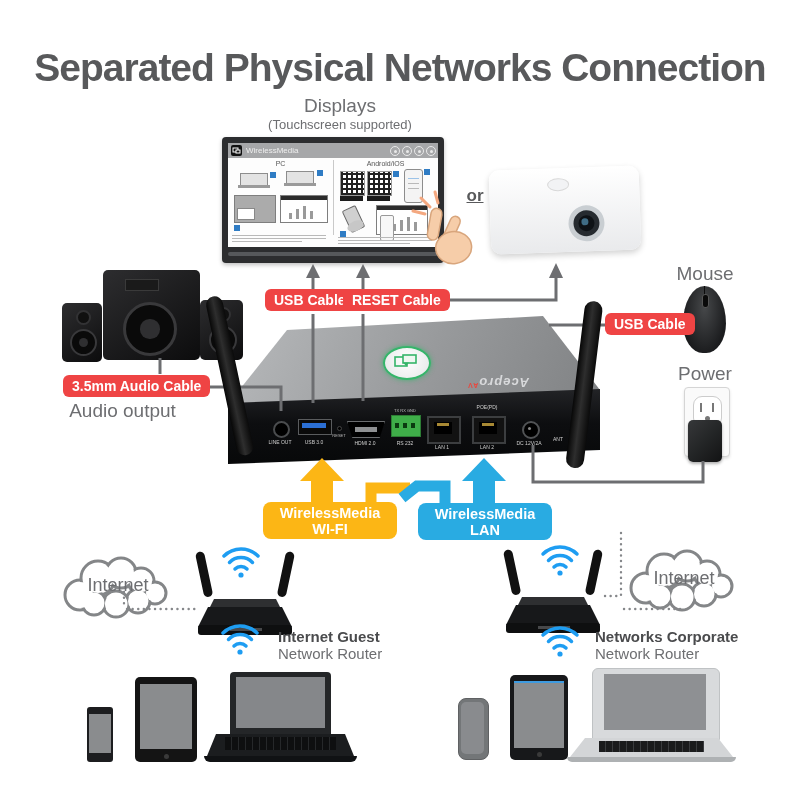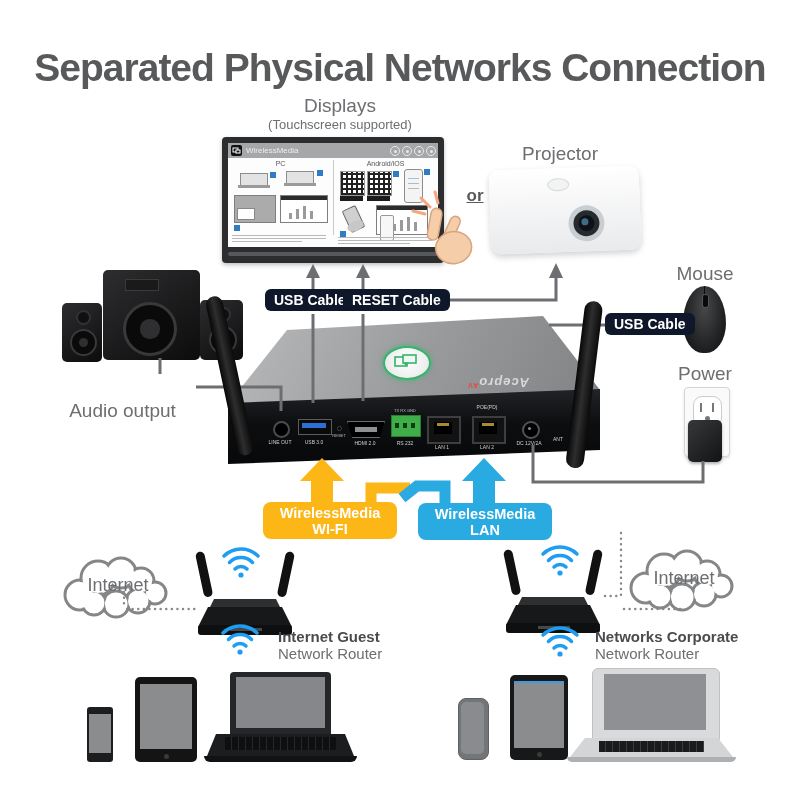--- a/index.html
+++ b/index.html
@@ -3,21 +3,21 @@
 <meta charset="utf-8">
 <style>
   html,body{margin:0;padding:0;background:#fff;}
   body{font-family:"Liberation Sans",sans-serif;}
   .stage{position:relative;width:800px;height:800px;background:#fff;overflow:hidden;}
   .abs{position:absolute;}
   .z1{z-index:1;} .z2{z-index:2;} .z3{z-index:3;} .z4{z-index:4;}
   .title{left:0;top:46px;width:800px;text-align:center;font-size:39px;font-weight:bold;color:#58595b;letter-spacing:-1px;}
   .seclabel{color:#6d6e71;font-size:19px;text-align:center;}
   .subnote{color:#6d6e71;font-size:13px;text-align:center;}
-  .chip{background:#0f172a;color:#fff;font-weight:bold;font-size:14px;padding:3px 9px;border-radius:6px;white-space:nowrap;}
+  .chip{background:#ef4444;color:#fff;font-weight:bold;font-size:14px;padding:3px 9px;border-radius:6px;white-space:nowrap;}
   .orlbl{color:#58595b;font-size:17px;font-weight:bold;}
   .netbox{width:134px;height:34px;border-radius:8px;color:#fff;font-weight:bold;font-size:14.5px;line-height:16px;text-align:center;padding-top:3px;}
   .rlabel1{font-size:15px;font-weight:bold;color:#4a4b4d;white-space:nowrap;}
   .rlabel2{font-size:15px;color:#6d6e71;white-space:nowrap;}
   .cloudtxt{font-size:18px;color:#6d6e71;text-align:center;}
   
   .bezel{left:222px;top:137px;width:222px;height:126px;background:#2c2d2f;border-radius:4px;box-shadow:0 2px 4px rgba(0,0,0,.25);}
   .bezelstrip{left:228px;top:252px;width:210px;height:4px;background:#56585b;border-radius:2px;}
   .screen{left:228px;top:143px;width:210px;height:104px;background:#fdfdfd;overflow:hidden;}
   .schead{position:absolute;left:0;top:0;width:210px;height:15px;background:#a6a7a9;}
@@ -282,21 +282,20 @@
   <svg class="abs z4" style="left:422px;top:204px;" width="56" height="64" viewBox="0 0 56 64">
     <g fill="#f6cda9" stroke="#d8a57c" stroke-width="1.5" transform="rotate(-8 28 32)">
       <rect x="9" y="2" width="11" height="32" rx="5.5" transform="rotate(18 14 18)"></rect>
       <rect x="26" y="12" width="10" height="26" rx="5" transform="rotate(32 31 25)"></rect>
       <ellipse cx="30" cy="44" rx="18" ry="16"></ellipse>
     </g>
   </svg>
 
   <div class="abs z4 orlbl" style="left:460px;top:186px;width:30px;text-align:center;text-decoration:underline;">or</div>
 
-  <div class="abs z4 seclabel" style="left:500px;top:143px;width:120px;">Projector</div>
   <div class="abs z1 proj">
     <div class="projctl"></div>
     <div class="lens1"></div>
     <div class="lens2"></div>
     <div class="lens3"></div>
     <div class="lens4"></div>
   </div>
 
   <div class="abs z4 chip" style="left:265px;top:289px;">USB Cable</div>
   <div class="abs z4 chip" style="left:343px;top:289px;">RESET Cable</div>
@@ -329,20 +328,21 @@
     <div class="drv" style="left:8px;top:26px;width:23px;height:23px;border-width:2px;">
         <i></i>
       </div>
   </div>
   <div class="abs z1 spk" style="left:200px;top:300px;width:43px;height:60px;">
     <div class="twt" style="left:16px;top:7px;width:11px;height:11px;"></div>
     <div class="drv" style="left:9px;top:26px;width:24px;height:24px;border-width:2px;">
         <i></i>
       </div>
   </div>
+  <div class="abs z4 chip" style="left:63px;top:375px;">3.5mm Audio Cable</div>
   <div class="abs z4 seclabel" style="left:55px;top:400px;width:135px;">Audio output</div>
 
   <div class="abs z1 devtop"></div>
   <div class="abs z1 greenbtn">
     <svg width="24" height="16" viewBox="0 0 24 16" style="position:absolute;left:9px;top:6px;">
       <rect x="1" y="3" width="12" height="9" fill="none" stroke="#35b56a" stroke-width="1.6"></rect>
       <rect x="9" y="1" width="13" height="8" fill="#eef7f1" stroke="#35b56a" stroke-width="1.6"></rect>
       <path d="M 12 12 L 9 8.5 L 15 8.5 Z" fill="#35b56a"></path>
     </svg>
   </div>

